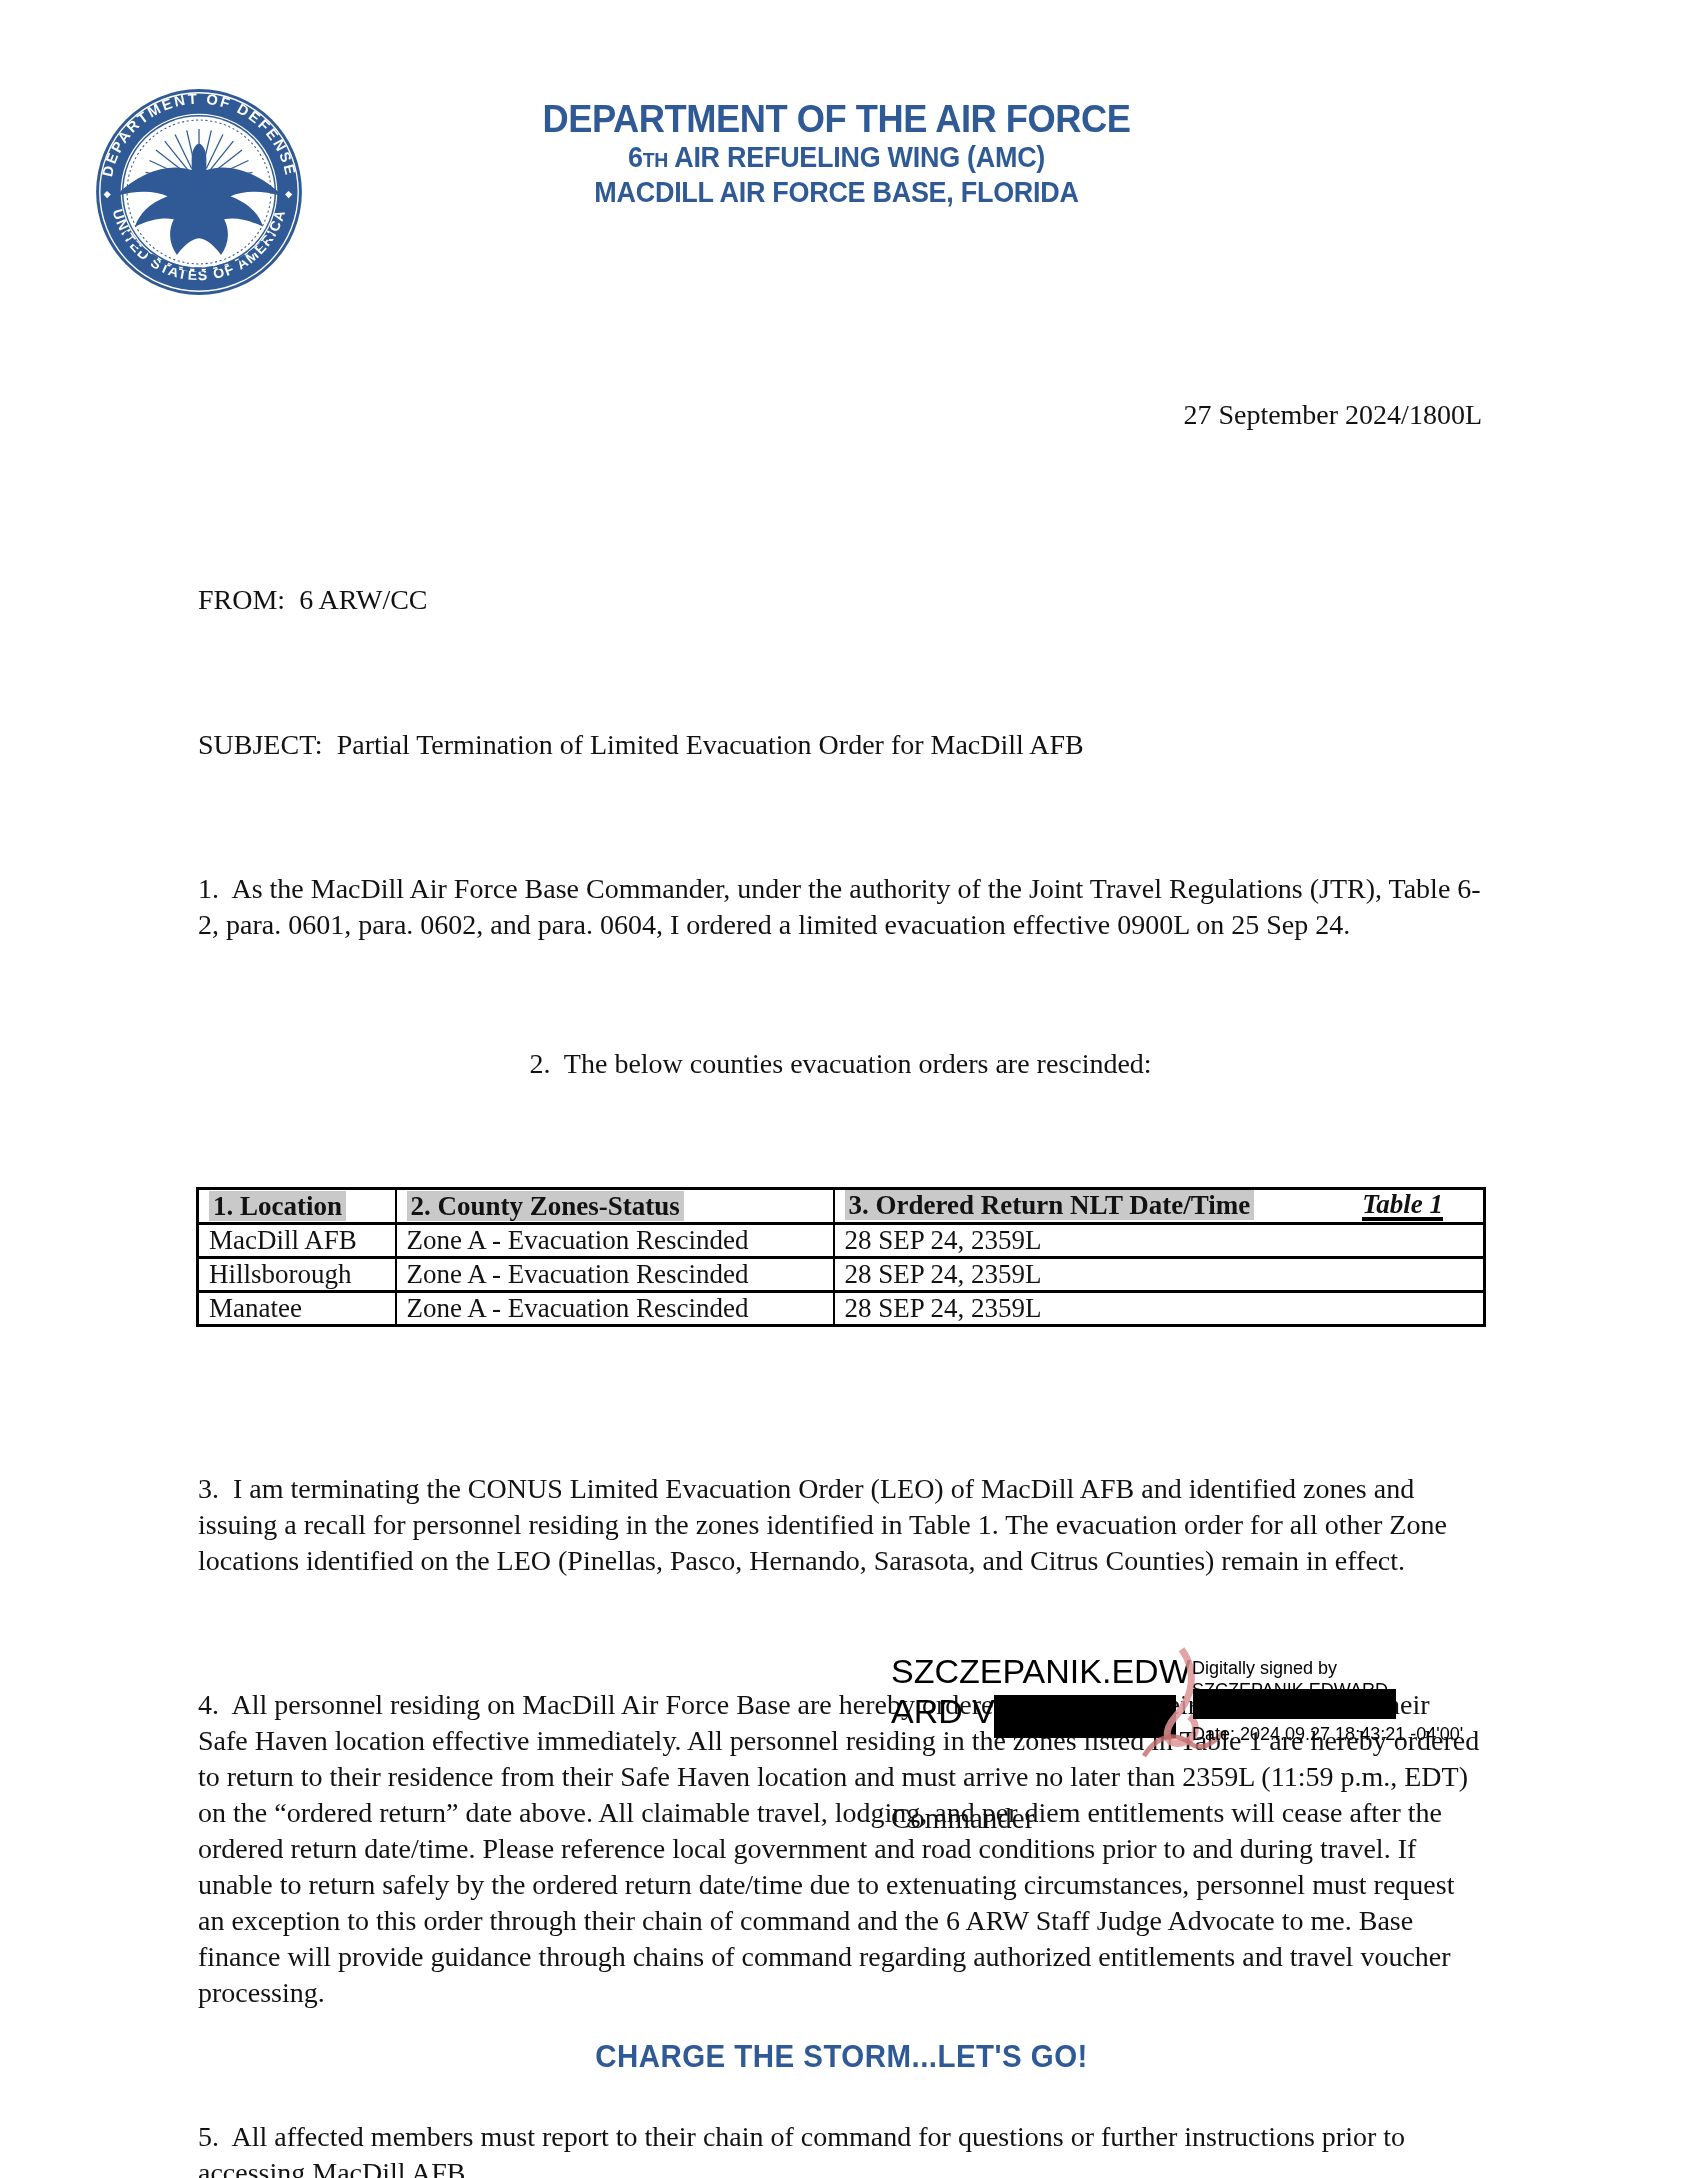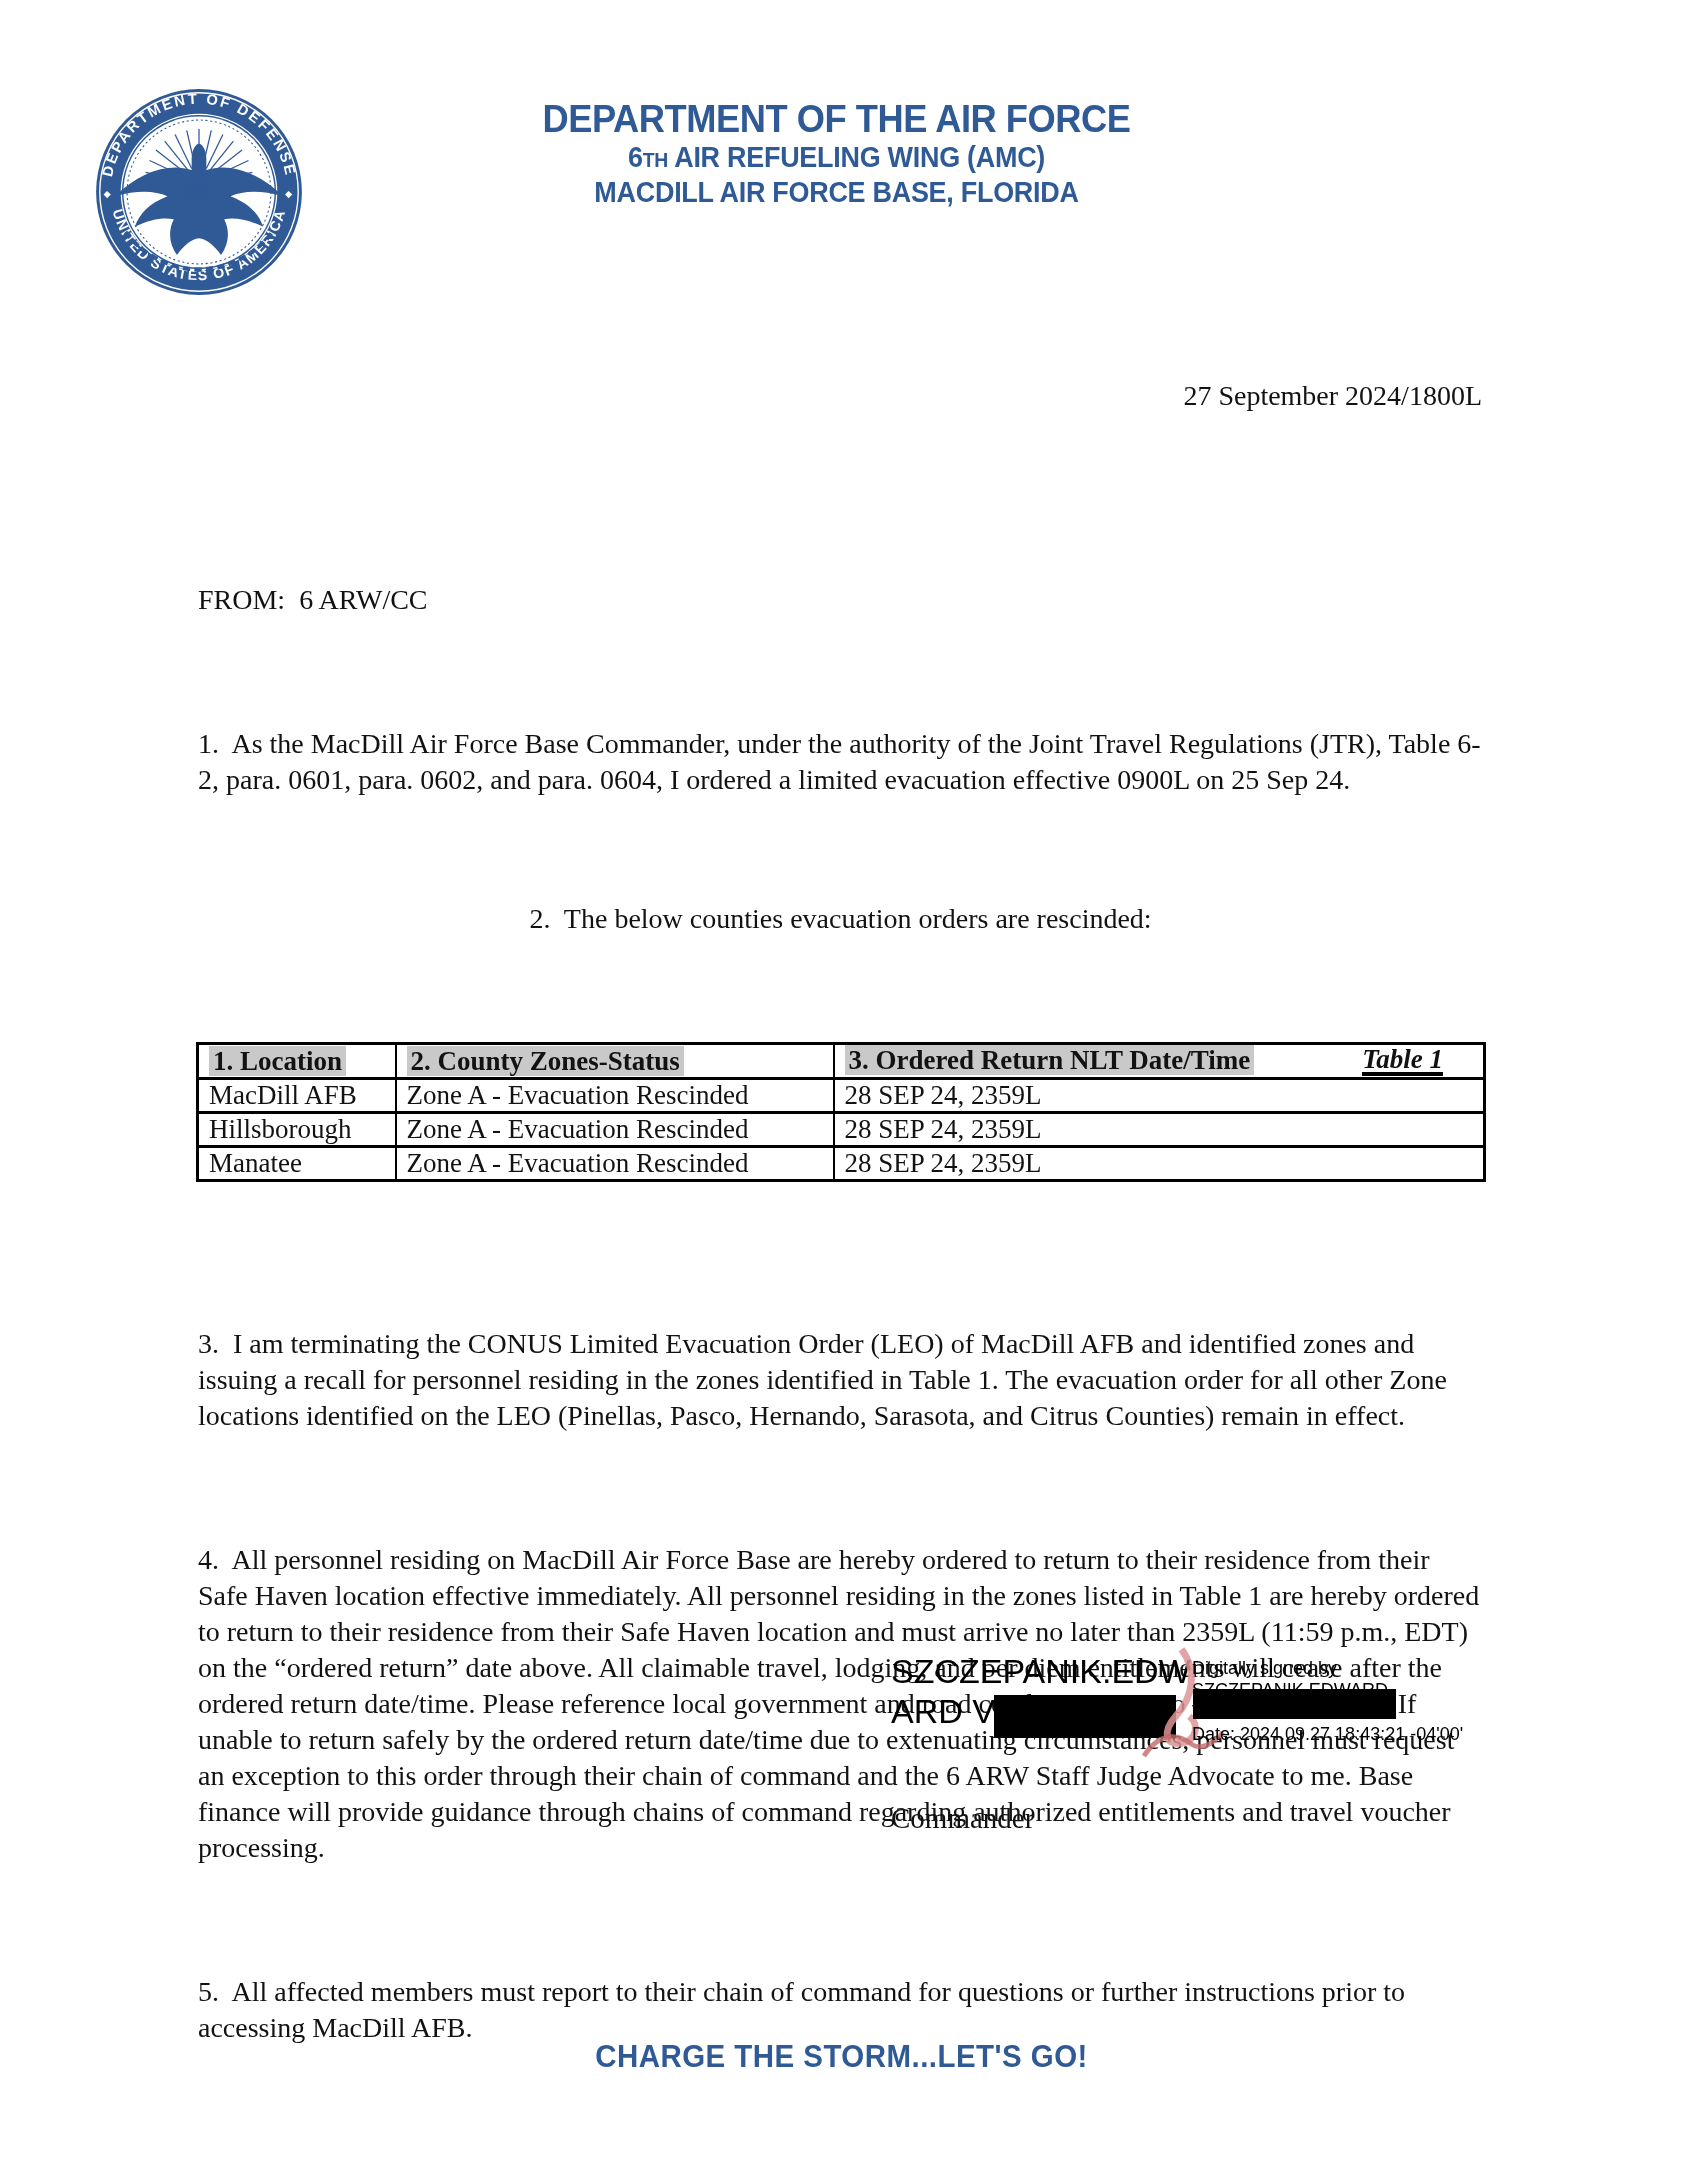--- a/index.html
+++ b/index.html
@@ -19,21 +19,21 @@
   .letterhead{
     position:absolute;top:97px;left:198px;width:1277px;text-align:center;
     color:var(--accent);font-family:"Liberation Sans",sans-serif;font-weight:bold;
     transform:scaleX(0.93);transform-origin:center top;
   }
   .lh1{font-size:39px;line-height:44px;letter-spacing:-0.5px;}
   .lh2{font-size:29px;line-height:33px;letter-spacing:-0.3px;}
   .lh3{font-size:29px;line-height:33px;letter-spacing:-0.3px;}
   .ordinal{font-size:0.72em;}
   
-  .date-line{position:absolute;top:379px;right:201px;font-size:28px;line-height:34px;}
+  .date-line{position:absolute;top:398px;right:201px;font-size:28px;line-height:34px;}
   
   .memo-body{
     position:absolute;top:473px;left:198px;width:1285px;
     font-size:28px;line-height:36px;white-space:pre-wrap;
   }
   .memo-line{margin:0;}
   .mt{margin-top:37px;}
   .intro{line-height:30px;margin-top:34px;text-align:center;}
   .after-table{margin-top:51px;}
   .para{margin:36px 0 0 0;}
@@ -141,20 +141,21 @@
   <div class="letterhead">
     <div class="lh1">DEPARTMENT OF THE AIR FORCE</div>
     <div class="lh2"><span>6</span><span class="ordinal">TH</span><span> AIR REFUELING WING (AMC)</span></div>
     <div class="lh3">MACDILL AIR FORCE BASE, FLORIDA</div>
   </div>
 
   <div class="date-line">27 September 2024/1800L</div>
 
   <div class="memo-body">
     <p class="memo-line mt">FROM:  6 ARW/CC</p>
+    <p class="memo-line mt">SUBJECT:  Partial Termination of Limited Evacuation Order for MacDill AFB</p>
     <p class="para">1.  As the MacDill Air Force Base Commander, under the authority of the Joint Travel Regulations (JTR), Table 6-2, para. 0601, para. 0602, and para. 0604, I ordered a limited evacuation effective 0900L on 25 Sep 24.</p>
     <p class="memo-line intro">2.  The below counties evacuation orders are rescinded:</p>
 
     <table class="evac">
       <colgroup><col style="width:198px"><col style="width:438px"><col style="width:651px"></colgroup>
       <thead>
         <tr>
           <th><span class="hl">1. Location</span></th>
           <th><span class="hl">2. County Zones-Status</span></th>
           <th><span class="hl">3. Ordered Return NLT Date/Time</span><span class="tbl-caption">Table 1</span></th>

